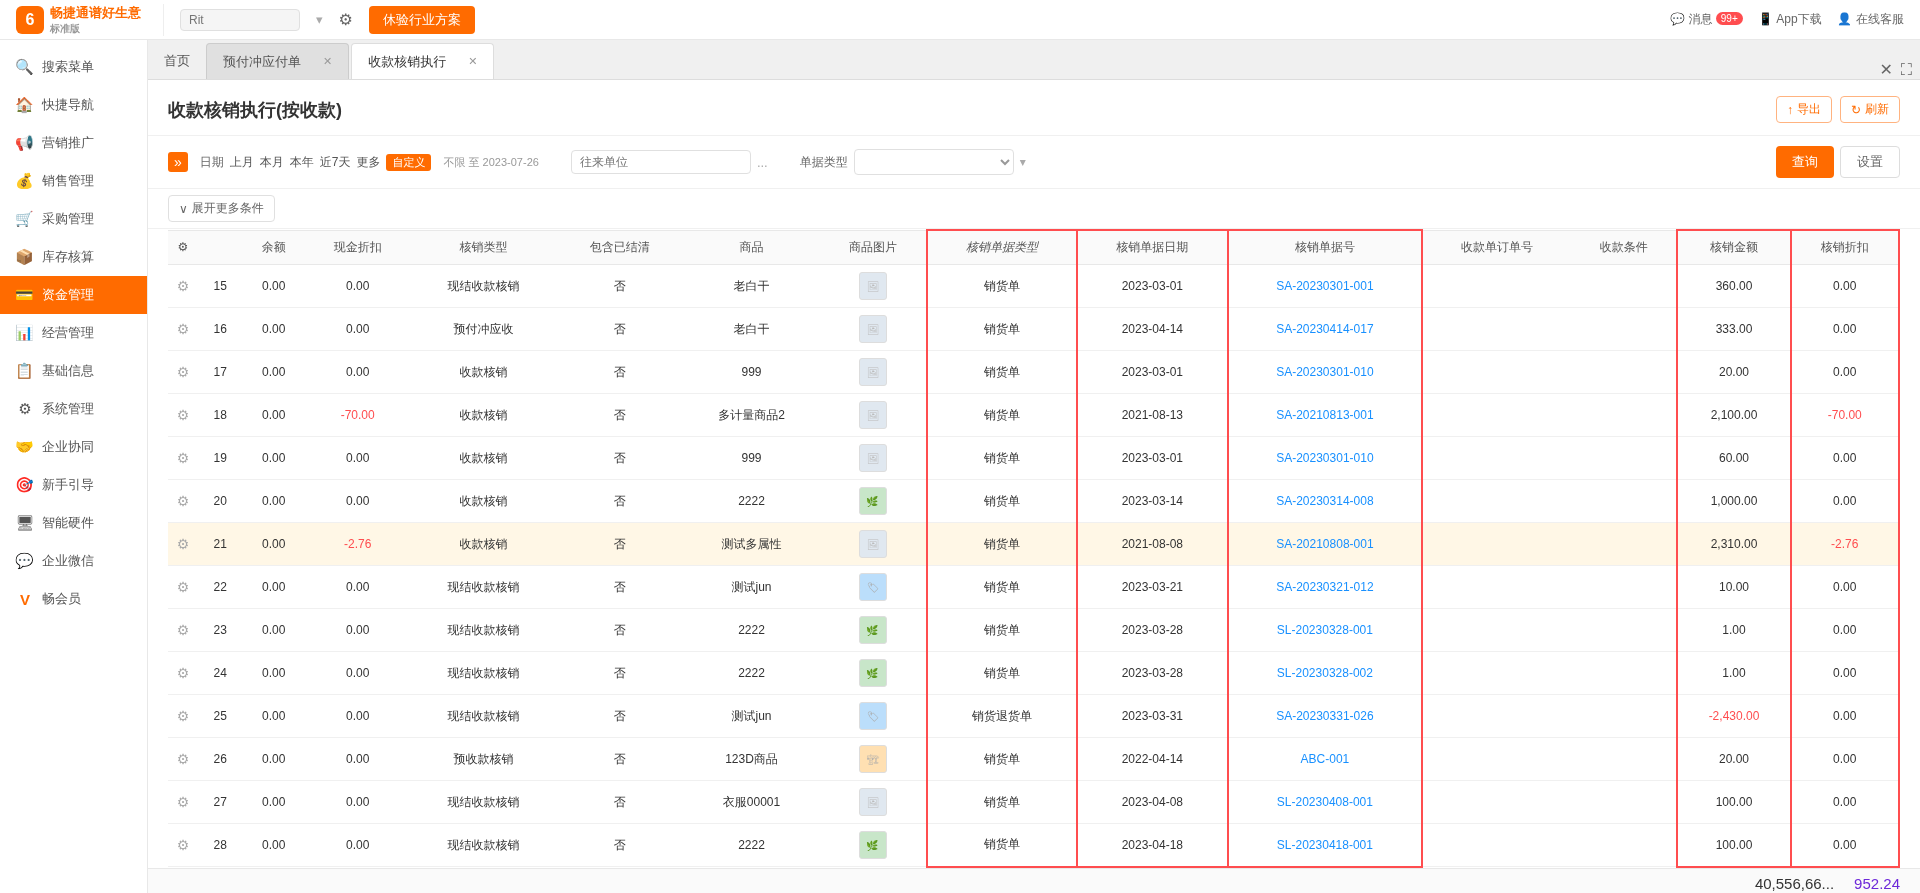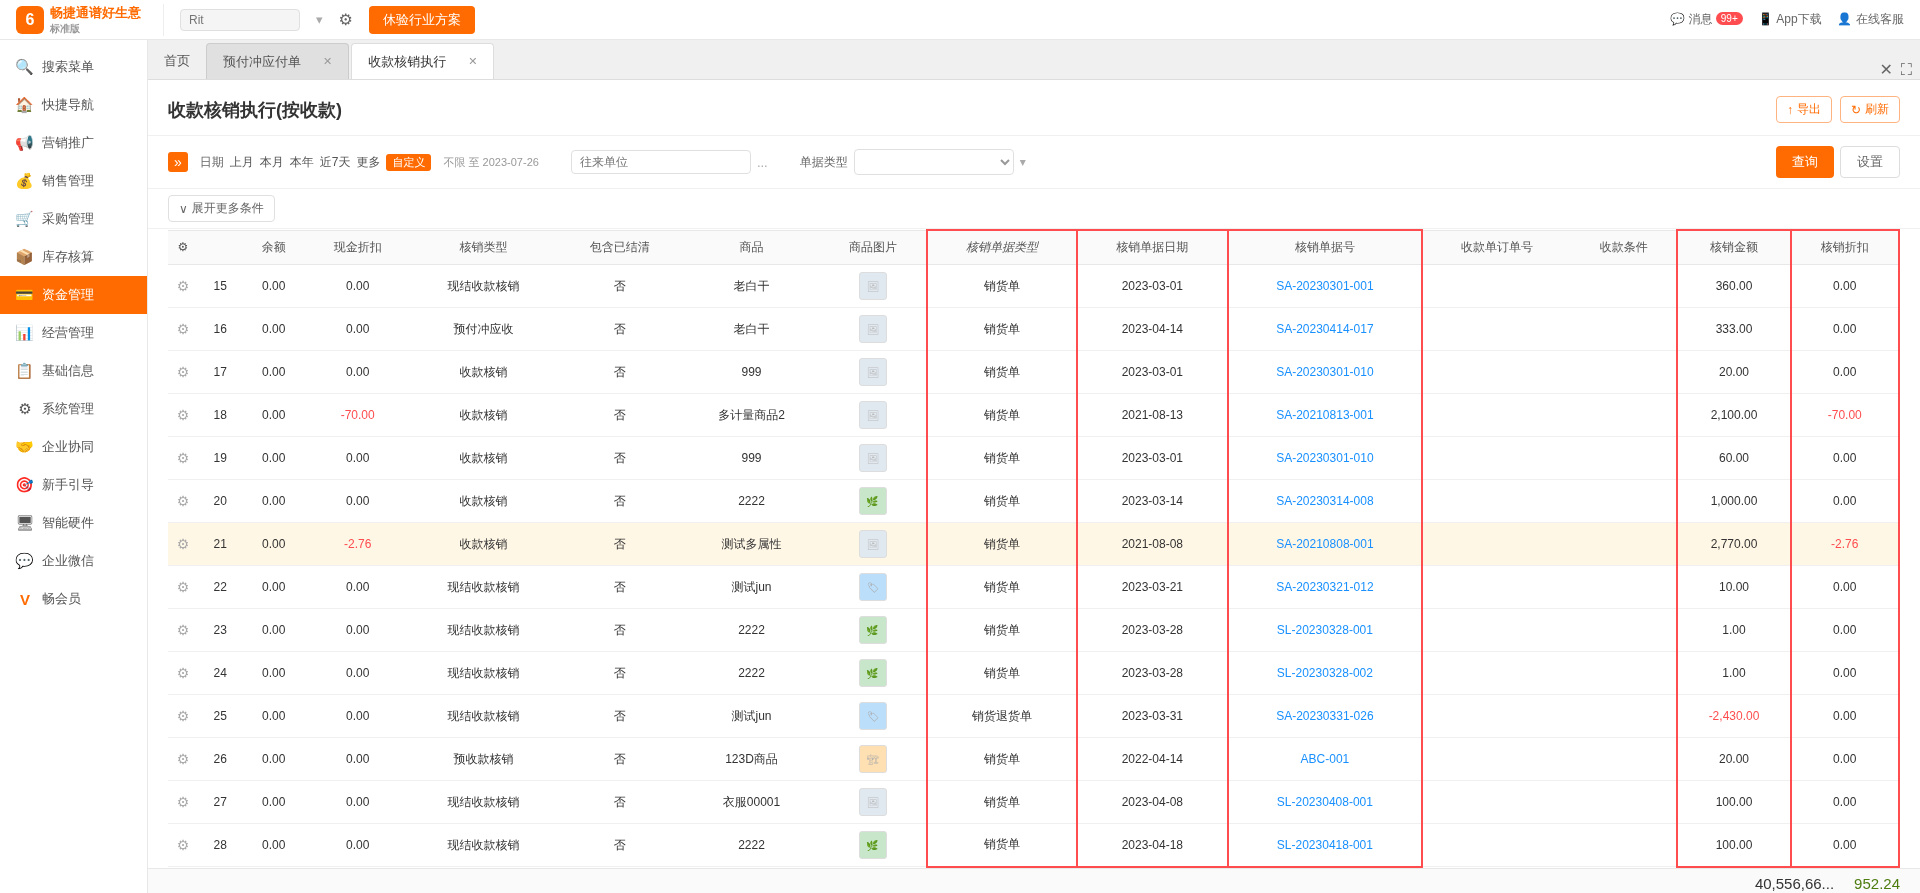--- a/index.html
+++ b/index.html
@@ -369,21 +369,21 @@
     <td class="red-text">-2.76</td>
     <td>收款核销</td>
     <td>否</td>
     <td>测试多属性</td>
     <td><span class="img-thumb" style="background:#e0e8f0;color:#bbb;">🖼</span></td>
     <td style="border-left:2px solid #ff4d4f;border-right:2px solid #ff4d4f;">销货单</td>
     <td style="border-left:2px solid #ff4d4f;border-right:2px solid #ff4d4f;">2021-08-08</td>
     <td style="border-left:2px solid #ff4d4f;border-right:2px solid #ff4d4f;"><a class="link-text">SA-20210808-001</a></td>
     <td></td>
     <td></td>
-    <td style="border-left:2px solid #ff4d4f;border-right:2px solid #ff4d4f;">2,770.00</td>
+    <td style="border-left:2px solid #ff4d4f;border-right:2px solid #ff4d4f;">2,310.00</td>
     <td style="border-left:2px solid #ff4d4f;border-right:2px solid #ff4d4f;" class="red-text">-2.76</td>
   </tr>
               <tr>
     <td class="gear-col">⚙</td>
     <td>22</td>
     <td>0.00</td>
     <td>0.00</td>
     <td>现结收款核销</td>
     <td>否</td>
     <td>测试jun</td>
@@ -500,19 +500,19 @@
   </tr>
             </tbody>
         </table>
       </div>
 
       <div style="background:#fafafa;border-top:1px solid #e8e8e8;padding:6px 20px;display:flex;justify-content:flex-end;gap:20px;font-size:15px;">
         <span>
           <span style="color:#333;font-weight:500;">40,556,66...</span>
         </span>
         <span>
-          <span style="color:#4d7c0f;font-weight:500;">952.24</span>
+          <span style="color:#6d28d9;font-weight:500;">952.24</span>
         </span>
       </div>
 
     </div>
   </div>
 </div>
 
 </body></html>

